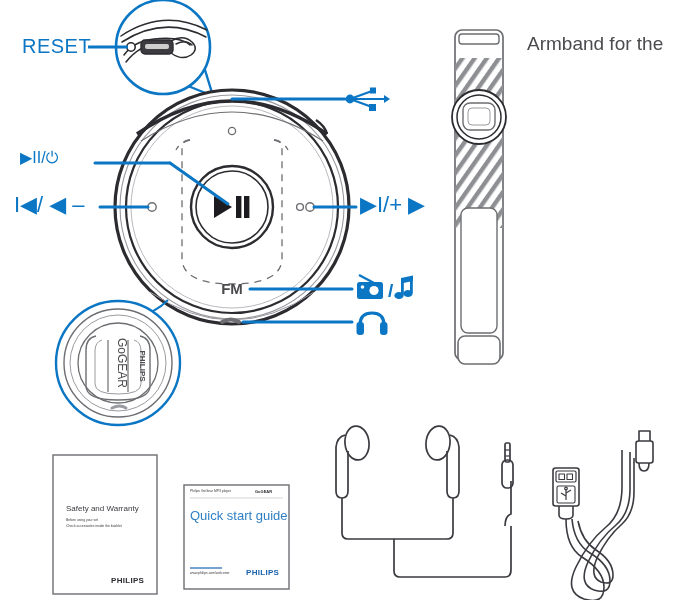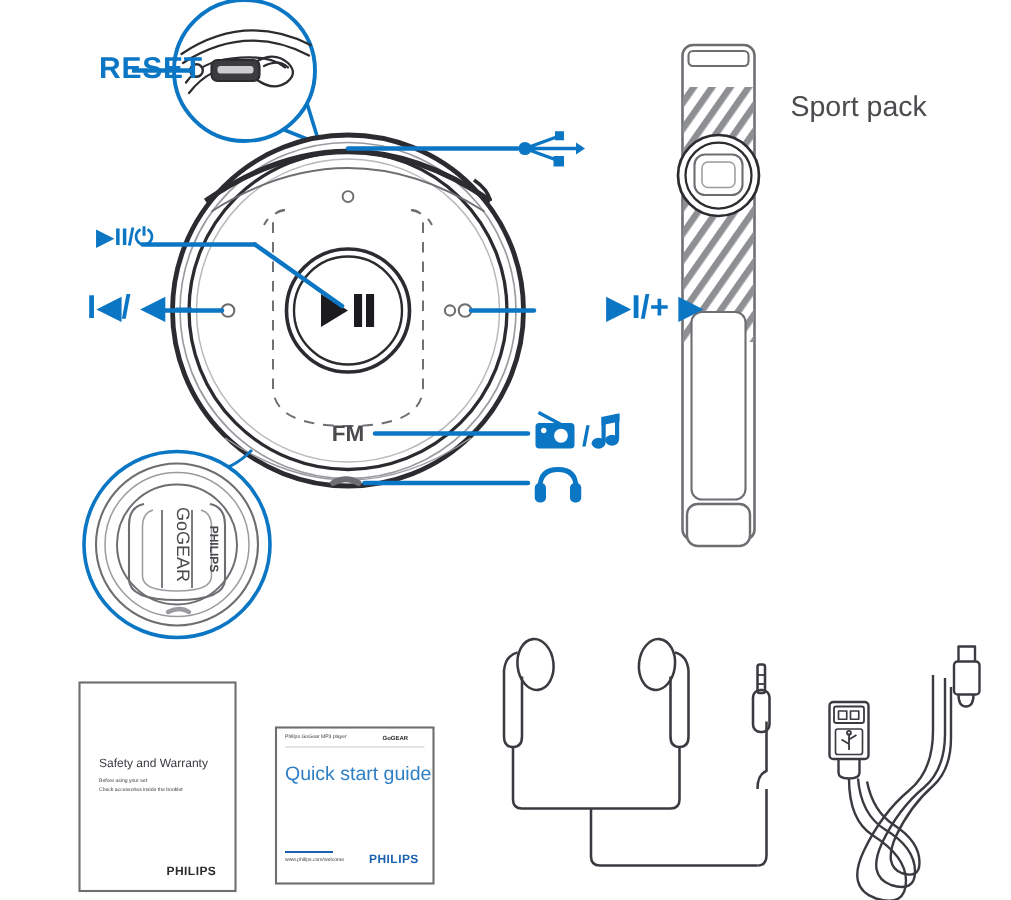--- a/index.html
+++ b/index.html
@@ -1,20 +1,20 @@
 <!DOCTYPE html>
 <html><head>
 <meta charset="utf-8">
 <style>
   html,body{margin:0;padding:0;background:#ffffff;}
   body{width:674px;height:600px;position:relative;overflow:hidden;
        font-family:"Liberation Sans","DejaVu Sans",sans-serif;}
   .stage{position:absolute;left:0;top:0;width:674px;height:600px;}
   svg{display:block;}
-  .lbl{position:absolute;color:#0b76c4;font-weight:700;white-space:nowrap;margin-left:44px;}
+  .lbl{position:absolute;color:#0b76c4;font-weight:400;white-space:nowrap;}
   .gray-text{position:absolute;color:#4b4b4f;white-space:nowrap;}
 </style>
 </head>
 <body>
 
 <div class="stage">
 
   <svg width="674" height="600" viewBox="0 0 674 600">
 
     <defs>
@@ -203,21 +203,21 @@
   </svg>
 
   <div class="lbl" style="left:22px;top:35px;font-size:20px;letter-spacing:0.5px;">RESET</div>
 
   <div class="lbl" style="left:20px;top:148px;font-size:16px;">▶II/⏻</div>
 
   <div class="lbl" style="left:14px;top:192px;font-size:22px;">I◀/ ◀ –</div>
 
   <div class="lbl" style="left:360px;top:192px;font-size:22px;">▶I/+ ▶</div>
 
-  <div class="gray-text" style="left:527px;top:61px;font-size:19px;">Sport pack</div>
+  <div class="gray-text" style="left:527px;top:33px;font-size:19px;">Armband for the</div>
 
   <div class="gray-text" style="left:66px;top:504px;font-size:8px;color:#3a3a40;text-align:right;">Safety and Warranty</div>
   <div class="gray-text" style="left:66px;top:518px;font-size:3.4px;color:#3a3a40;">Before using your set</div>
   <div class="gray-text" style="left:66px;top:524px;font-size:3.4px;color:#3a3a40;">Check accessories inside the booklet</div>
   <div class="gray-text" style="left:111px;top:576px;font-size:8px;font-weight:700;color:#2b2b30;letter-spacing:0.3px;">PHILIPS</div>
 
   <div class="gray-text" style="left:190px;top:489px;font-size:3.4px;color:#3a3a40;">Philips GoGear MP3 player</div>
   <div class="gray-text" style="left:255px;top:489px;font-size:4px;font-weight:700;color:#2b2b30;">GoGEAR</div>
   <div class="gray-text" style="left:190px;top:508px;font-size:13px;color:#2f7fc4;">Quick start guide</div>
   <div class="gray-text" style="left:190px;top:571px;font-size:3.4px;color:#3a3a40;">www.philips.com/welcome</div>

